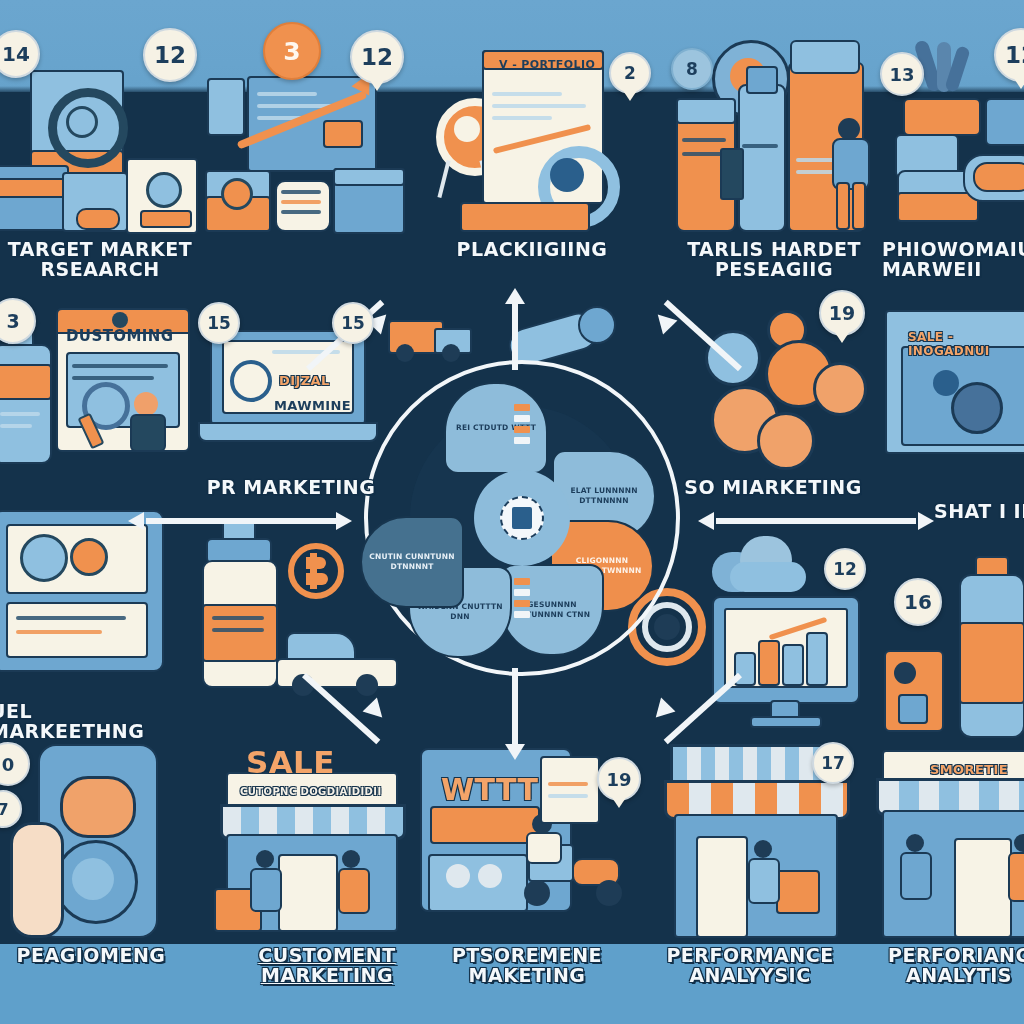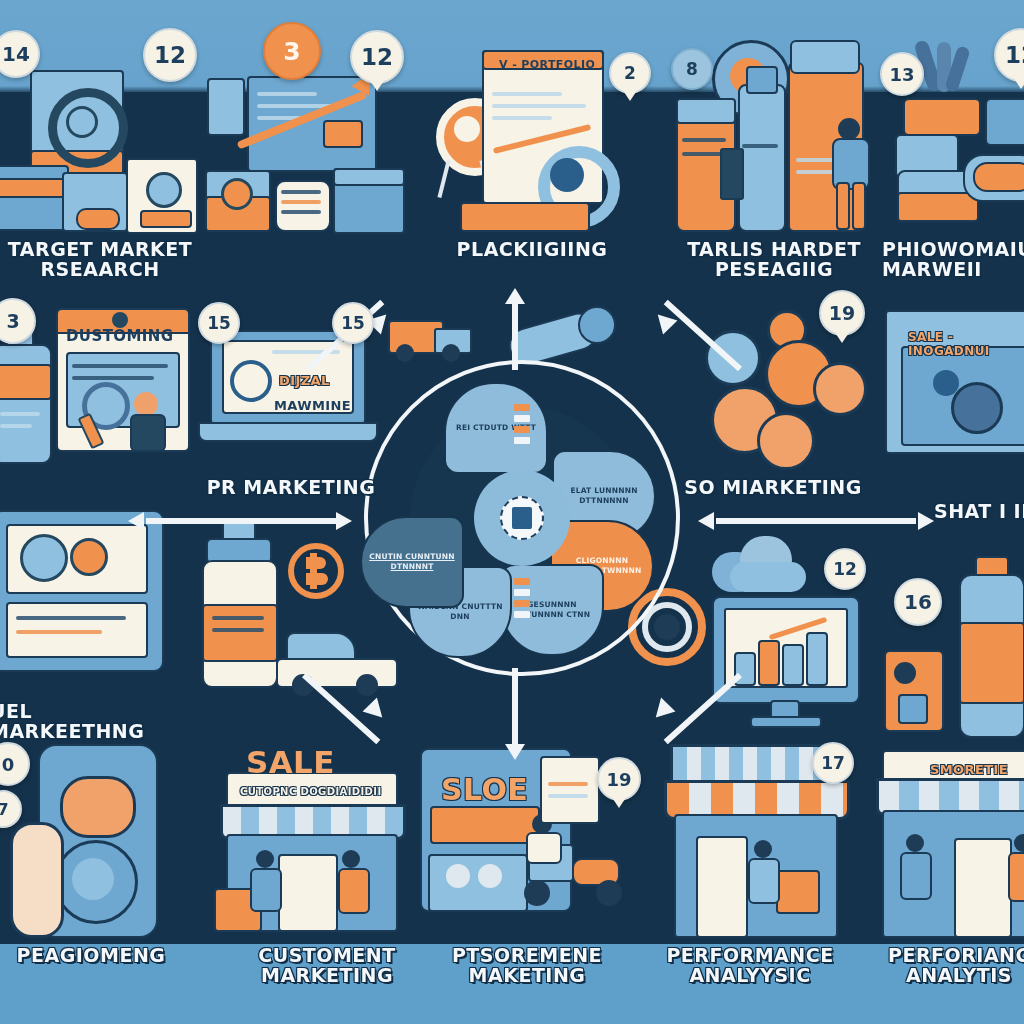--- a/index.html
+++ b/index.html
@@ -436,21 +436,21 @@
     <div class="petal b" style="left:148px;top:196px;border-radius:14px 14px 50px 50px;">
       <span>GESUNNNN
 OCTUNNNN
 CTNN</span>
     </div>
     <div class="petal b" style="left:56px;top:198px;border-radius:14px 14px 50px 50px;">
       <span>WAIDLNN
 CNUTTTN
 DNN</span>
     </div>
-    <div class="petal d" style="left:8px;top:148px;border-radius:50px 14px 14px 50px;text-decoration:underline;">
+    <div class="petal d" style="left:8px;top:148px;border-radius:50px 14px 14px 50px;">
       <span>CNUTIN
 CUNNTUNN
 DTNNNNT</span>
     </div>
 
     <div class="hubArrow" style="left:162px;top:36px;">
       <span style="background:#f0914e;"></span>
         <span style="background:#f1f5f8;"></span>
       <span style="background:#f0914e;"></span>
         <span style="background:#f1f5f8;"></span>
@@ -468,39 +468,39 @@
         </div>
     </div>
   </div>
 
   <div class="sign navy" style="left:66px;top:327px;font-size:15px;">DUSTOMING</div>
   <div class="sign orange" style="left:279px;top:373px;font-size:13px;">DIJZAL</div>
   <div class="sign navy" style="left:274px;top:398px;font-size:13px;">MAWMINE</div>
   <div class="sign orange" style="left:908px;top:330px;font-size:12px;">SALE - INOGADNUI</div>
   <div class="sign orange" style="left:246px;top:744px;font-size:31px;">SALE</div>
   <div class="sign" style="left:240px;top:786px;font-size:10px;">CUTOPNC DOGDIAIDIDII</div>
-  <div class="sign orange" style="left:441px;top:772px;font-size:30px;">SLOE</div>
+  <div class="sign orange" style="left:441px;top:772px;font-size:30px;">WTTT</div>
   <div class="sign orange" style="left:930px;top:762px;font-size:13px;">SMORETIE</div>
   <div class="sign navy" style="left:499px;top:58px;font-size:11px;">V - PORTFOLIO</div>
 
   <div class="cap" style="left:4px;  top:240px;width:192px;">TARGET MARKET
 RSEAARCH</div>
   <div class="cap" style="left:436px;top:240px;width:192px;">PLACKIIGIING</div>
   <div class="cap" style="left:676px;top:240px;width:196px;">TARLIS HARDET
 PESEAGIIG</div>
   <div class="cap" style="left:882px;top:240px;width:170px;text-align:left;">PHIOWOMAIU
 MARWEII</div>
 
   <div class="cap" style="left:196px;top:478px;width:190px;">PR  MARKETING</div>
   <div class="cap" style="left:678px;top:478px;width:190px;">SO MIARKETING</div>
   <div class="cap" style="left:934px;top:502px;width:130px;text-align:left;">SHAT I IMP</div>
   <div class="cap" style="left:-10px;top:702px;width:200px;text-align:left;">UEL MARKEETHNG</div>
 
   <div class="cap" style="left:-4px; top:946px;width:190px;">PEAGIOMENG</div>
-  <div class="cap" style="left:232px;top:946px;width:190px;">CUSTOMENT
+  <div class="cap" style="left:232px;top:946px;width:190px;text-decoration:underline;">CUSTOMENT
 MARKETING</div>
   <div class="cap" style="left:432px;top:946px;width:190px;">PTSOREMENE
 MAKETING</div>
   <div class="cap" style="left:650px;top:946px;width:200px;">PERFORMANCE
 ANALYYSIC</div>
   <div class="cap" style="left:864px;top:946px;width:190px;">PERFORIANC
 ANALYTIS</div>
 
   <div id="badge-layer">
       <div class="badge" style="left: -8px; top: 30px; width: 44px; height: 44px; font-size: 20px;">

